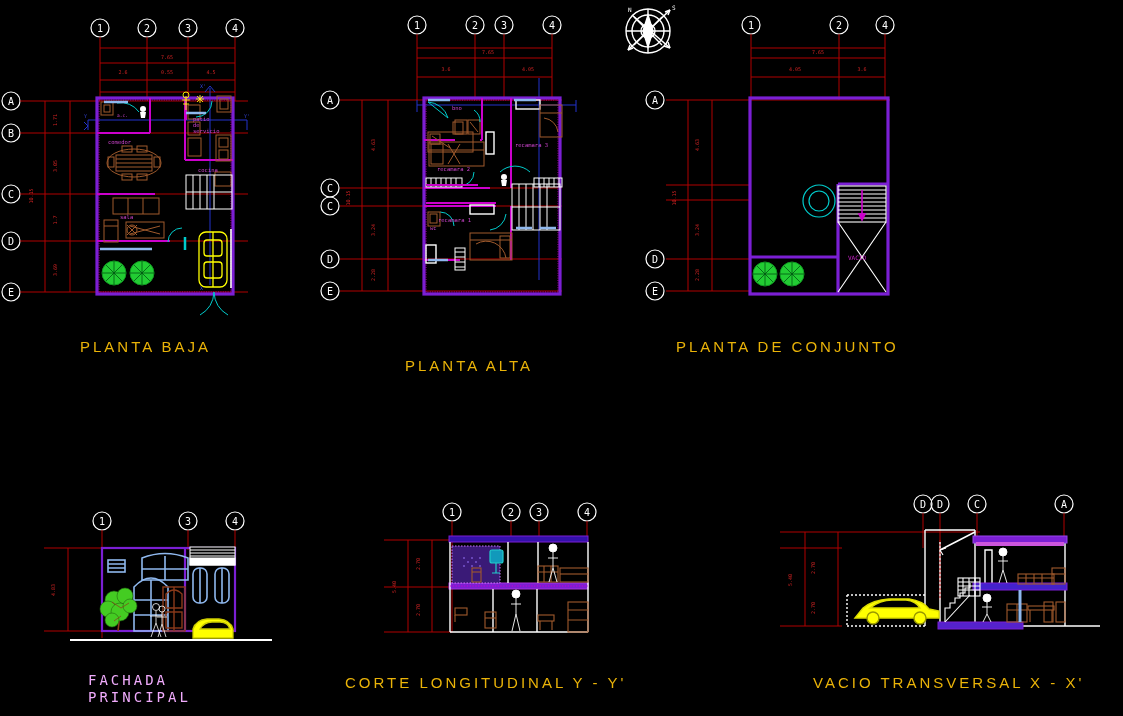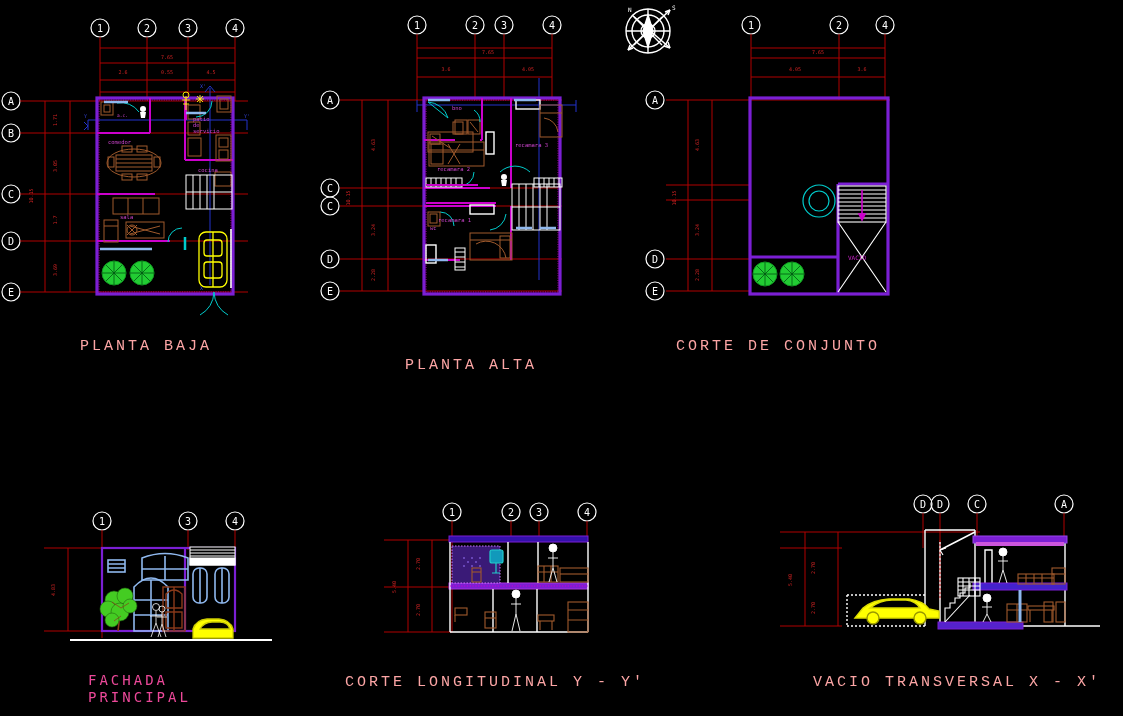--- a/index.html
+++ b/index.html
@@ -1,22 +1,22 @@
 <!DOCTYPE html>
 <html><head>
 <meta charset="utf-8">
 <style>
   html,body{margin:0;padding:0;background:#000;}
   body{width:1123px;height:716px;overflow:hidden;font-family:"DejaVu Sans Mono",monospace;}
   #sheet{position:relative;width:1123px;height:716px;background:#000;}
   .abs{position:absolute;}
   svg{display:block;}
-  .ttl{position:absolute;color:#fca5a5;font-family:Liberation Mono, monospace;
+  .ttl{position:absolute;color:#eab308;font-family:Liberation Sans, sans-serif;
        font-size:15px;letter-spacing:3px;white-space:pre;}
-  .ttl2{position:absolute;color:#ec4899;font-family:"DejaVu Sans Mono",monospace;
+  .ttl2{position:absolute;color:#f0abfc;font-family:"DejaVu Sans Mono",monospace;
        font-size:14px;letter-spacing:3px;white-space:pre;line-height:17px;}
 </style>
 </head>
 <body>
 
 <div id="sheet">
 
   <div class="abs" style="left:608px;top:0px;">
     <svg width="80" height="62" viewBox="0 0 80 62">
       <g stroke="#ffffff" fill="none" stroke-width="1.4">
@@ -443,21 +443,21 @@
       <g stroke="#005511" stroke-width="0.8">
         <path d="M165 262 L165 286 M153 274 L177 274 M157 266 L173 282 M173 266 L157 282"></path>
         <path d="M192 262 L192 286 M180 274 L204 274 M184 266 L200 282 M200 266 L184 282"></path>
       </g>
     </g>
     <g font-family="DejaVu Sans Mono, monospace" font-size="6" fill="#cc22cc">
       <text x="248" y="260">VACIO</text>
     </g>
   </svg>
   </div>
-  <div class="ttl" style="left:676px;top:338px;">CORTE DE CONJUNTO</div>
+  <div class="ttl" style="left:676px;top:338px;">PLANTA DE CONJUNTO</div>
 
   <div class="abs" style="left:30px;top:490px;">
   <svg width="290" height="170" viewBox="0 0 290 170">
     <g fill="none" stroke="#ffffff" stroke-width="1.2">
       <circle cx="72" cy="31" r="9"></circle>
           <circle cx="158" cy="31" r="9"></circle>
       <circle cx="205" cy="31" r="9"></circle>
     </g>
     <g font-family="DejaVu Sans Mono, monospace" font-size="10" fill="#ffffff" text-anchor="middle">
       <text x="72" y="35">1</text>

